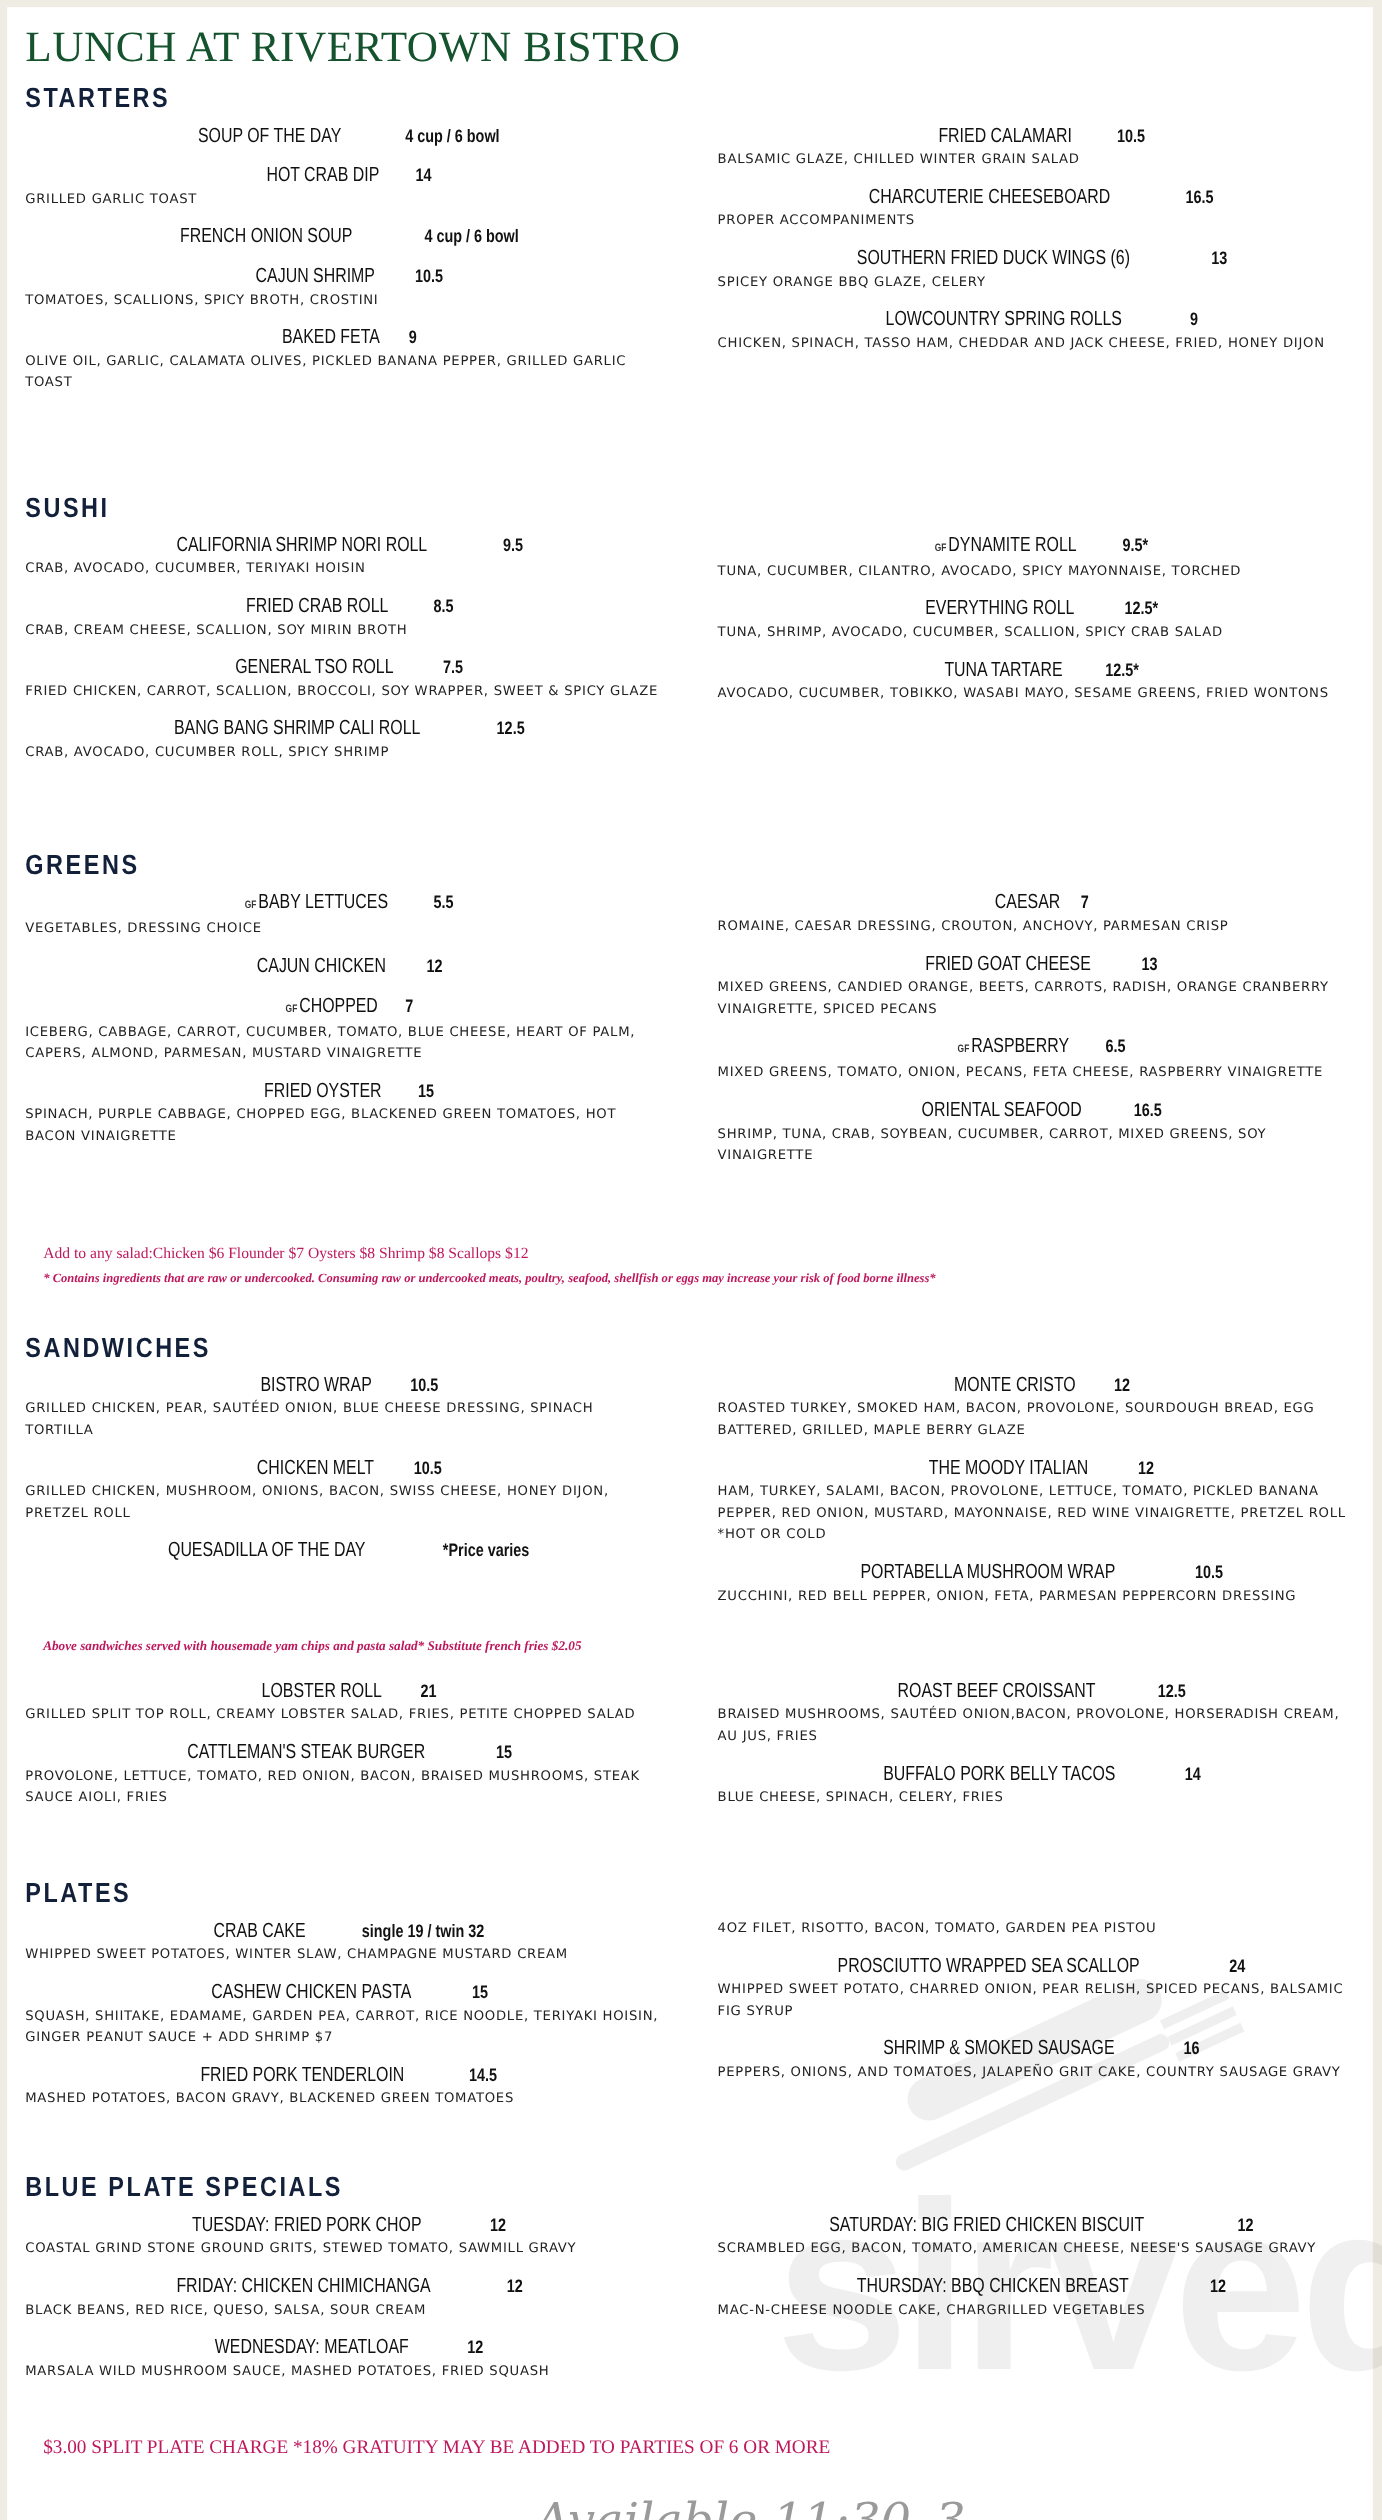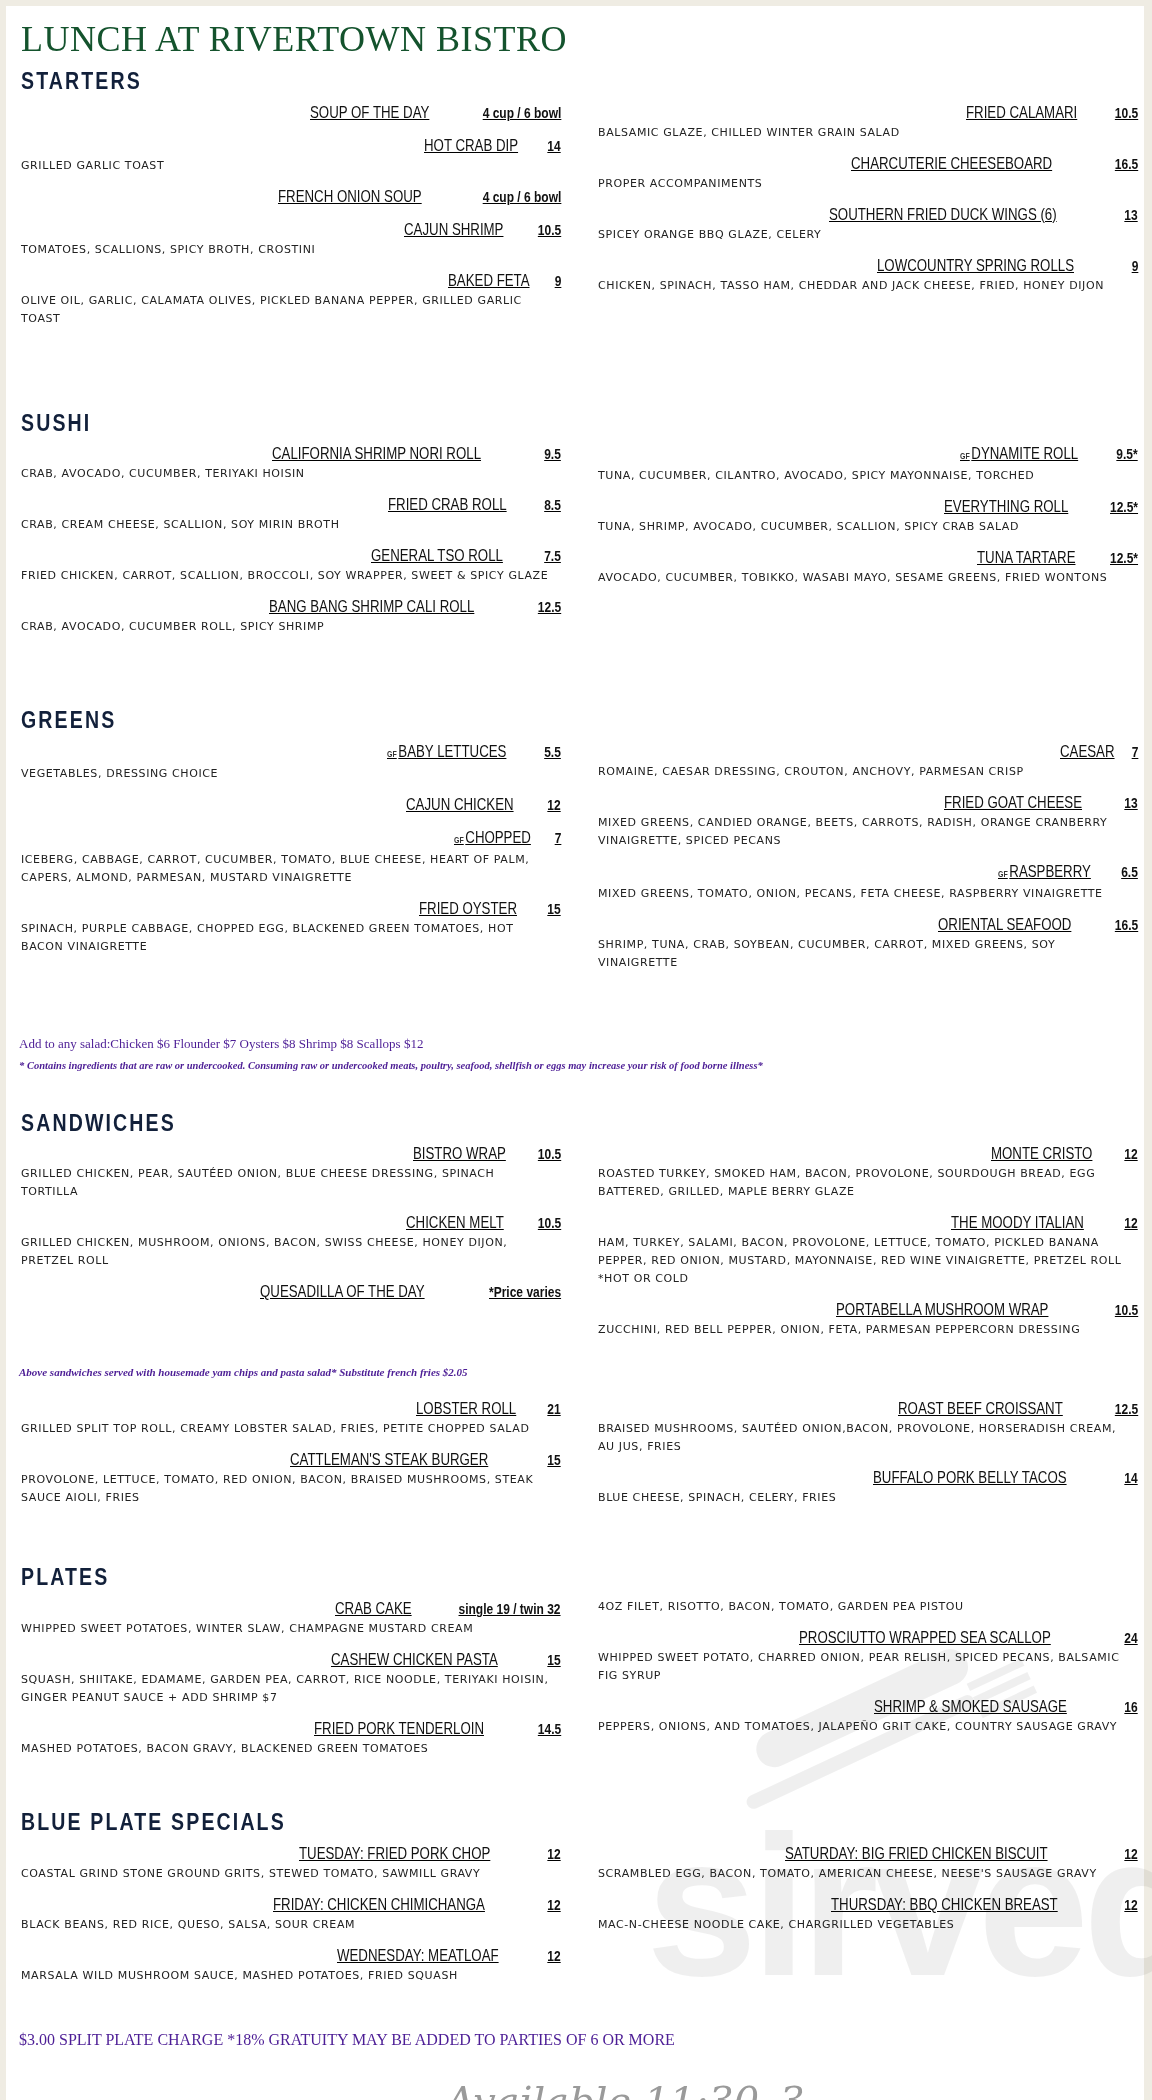--- a/index.html
+++ b/index.html
@@ -30,43 +30,43 @@
   .section-title {
     position: absolute; left: 15px;
     font-family: "Liberation Sans", sans-serif; font-weight: bold;
     font-size: 23px; color: #12203a; letter-spacing: 2.5px;
     transform: scaleX(0.85); transform-origin: left center;
   }
   .col { position: absolute; width: 540px; }
   .col.left { left: 15px; }
   .col.right { left: 592px; }
   .item { position: relative; margin-bottom: 11px; }
-  .item-head { display: flex; justify-content: flex-end; align-items: baseline; text-decoration: underline; }
+  .item-head { display: flex; justify-content: center; align-items: baseline; }
   .item-name {
     font-family: "Liberation Sans Narrow", "Liberation Sans", sans-serif;
     font-size: 17px; color: #111; text-transform: uppercase;
     transform: scaleX(0.78); transform-origin: left center; white-space: nowrap;
     line-height: 22px;
   }
   .gf {
     font-size: 9px; font-weight: bold; margin-right: 2px; color: #333;
   }
   .item-price {
     font-family: "Liberation Sans", sans-serif; font-weight: bold;
     font-size: 15px; color: #111; transform: scaleX(0.8); transform-origin: right center;
     white-space: nowrap;
   }
   .item-desc {
     font-family: "DejaVu Sans", sans-serif; font-size: 11px; color: #222;
     letter-spacing: 0.6px; line-height: 18px; text-transform: uppercase;
     max-width: 530px;
   }
   .note-serif {
-    position: absolute; left: 13px;
-    font-family: "Liberation Serif", serif; color: #4c1d95;
+    position: absolute; left: 30px;
+    font-family: "Liberation Serif", serif; color: #be185d;
   }
   .bottom-script {
     position: absolute; left: 440px; top: 2072px;
     font-family: "DejaVu Serif", serif; font-style: italic;
     font-size: 40px; color: #9a9a9a;
   }
 </style>
 </head>
 <body>
 

